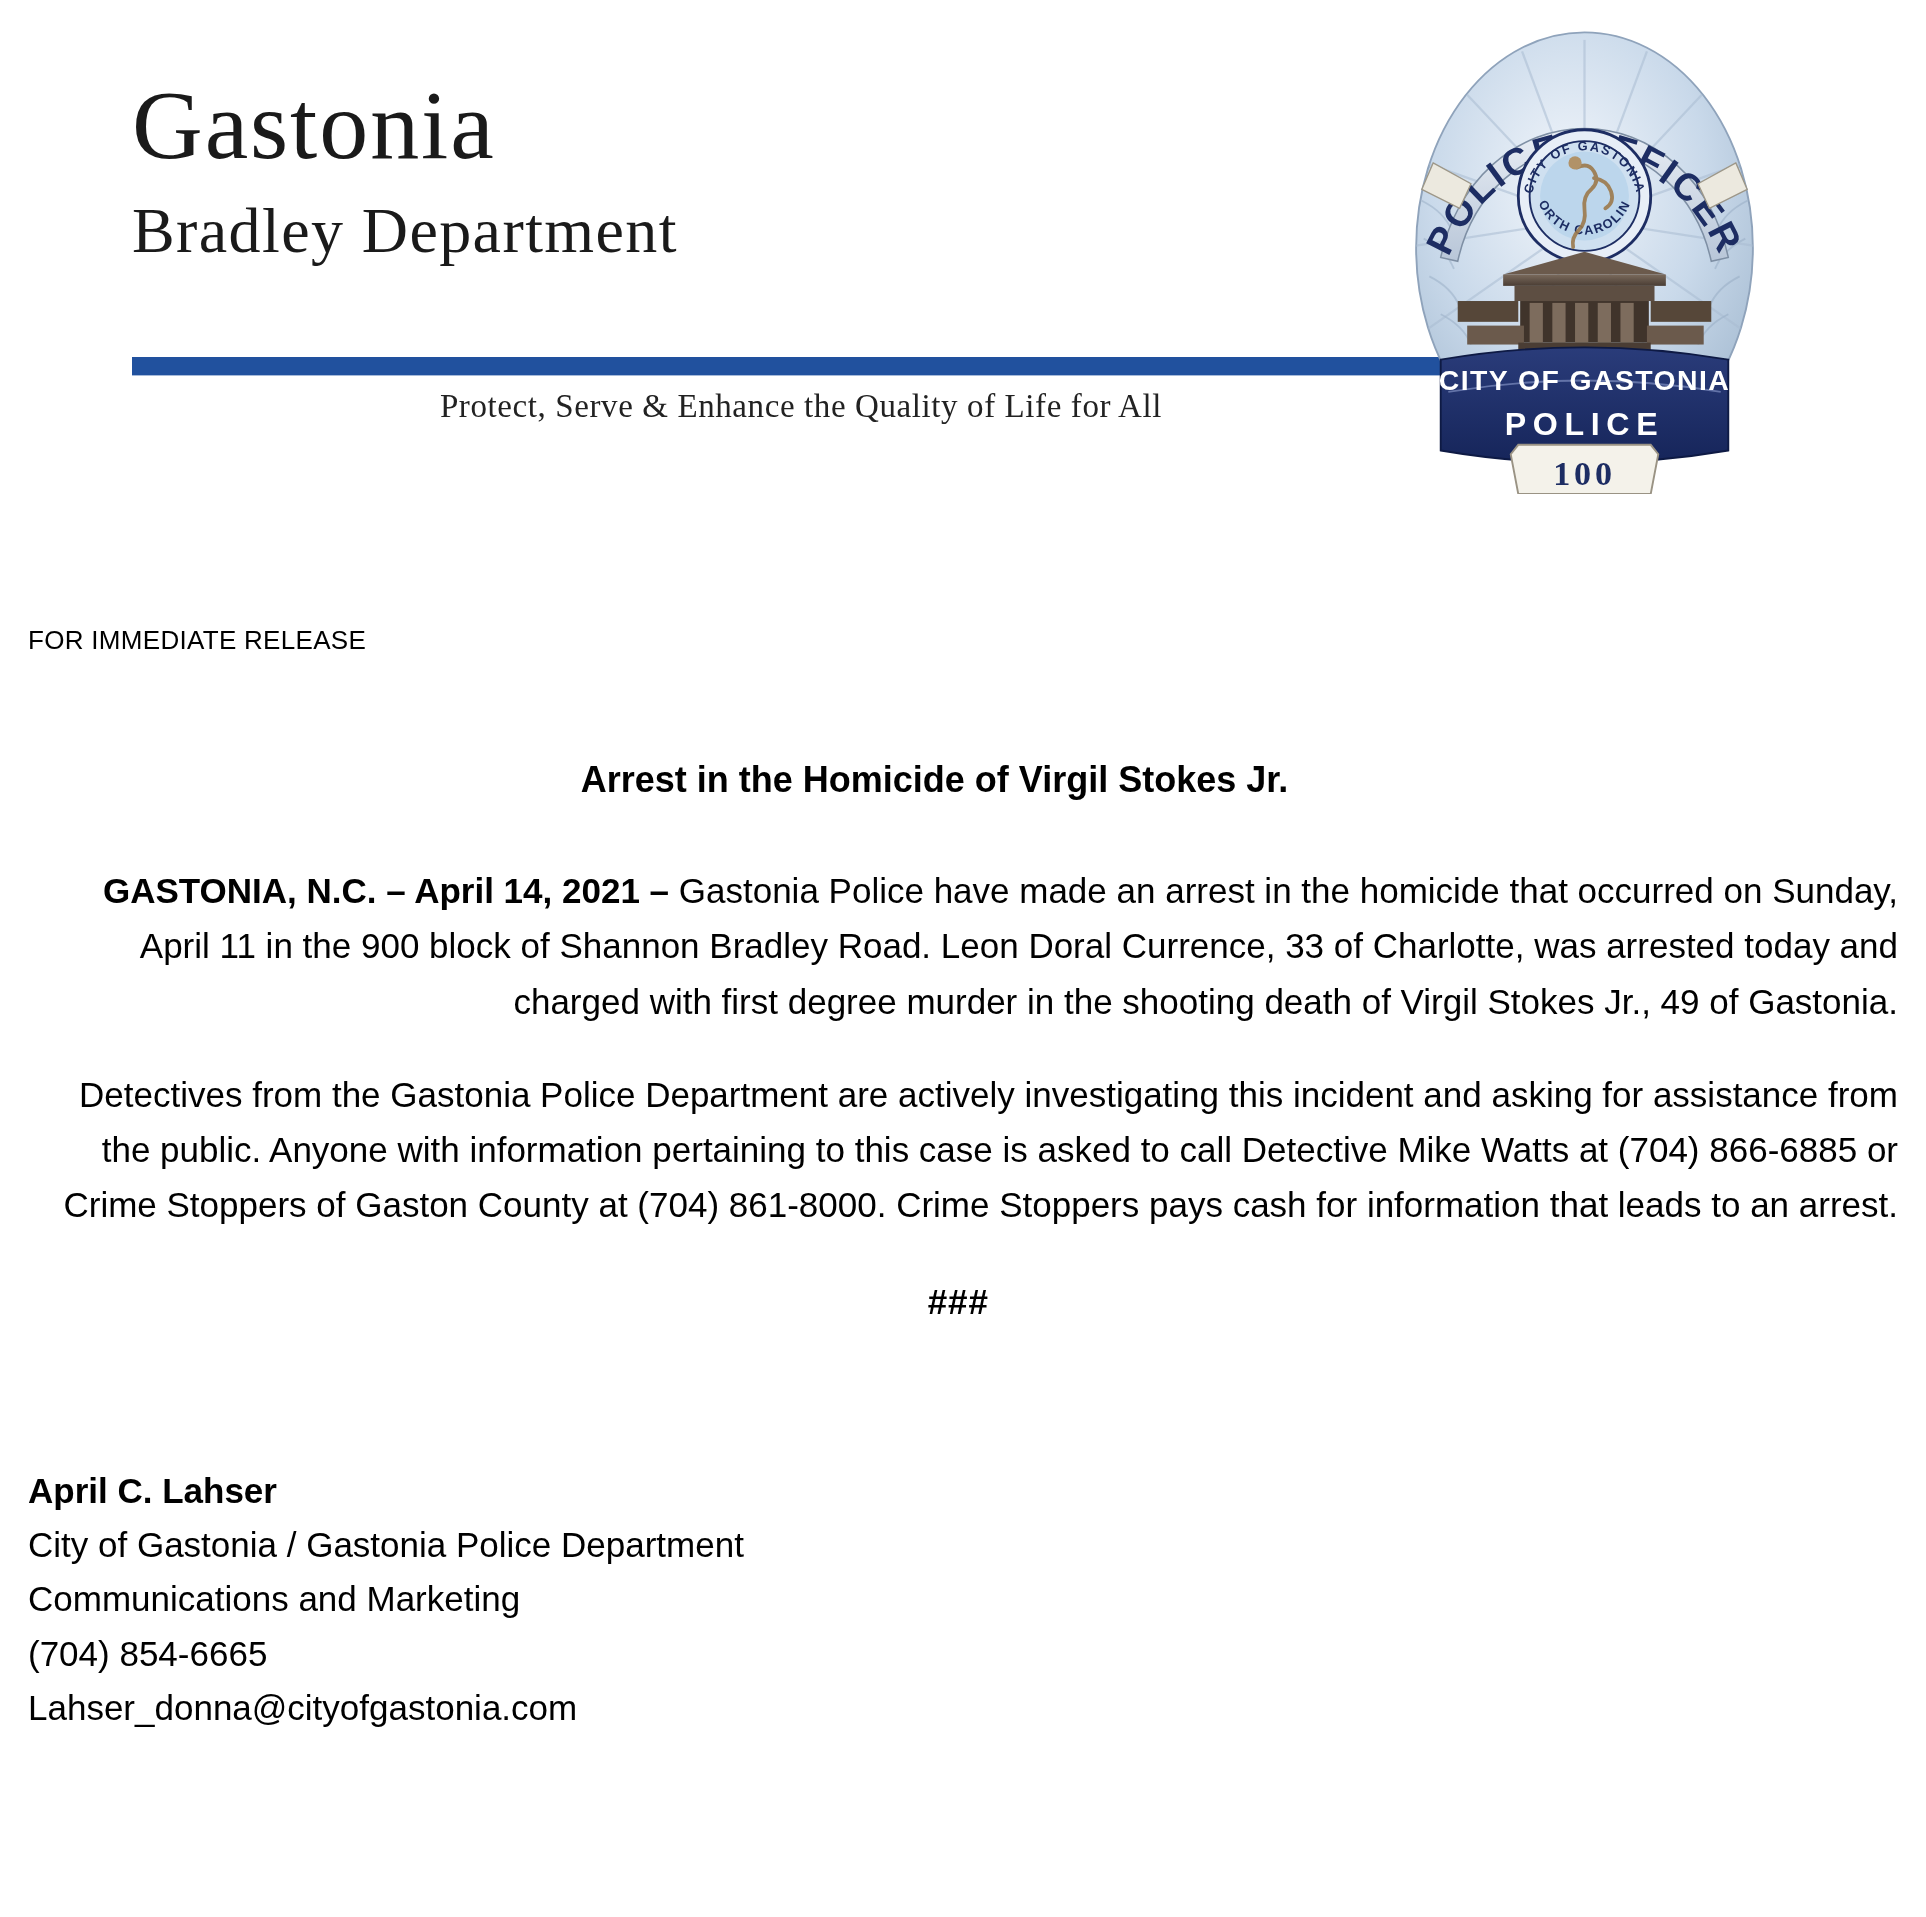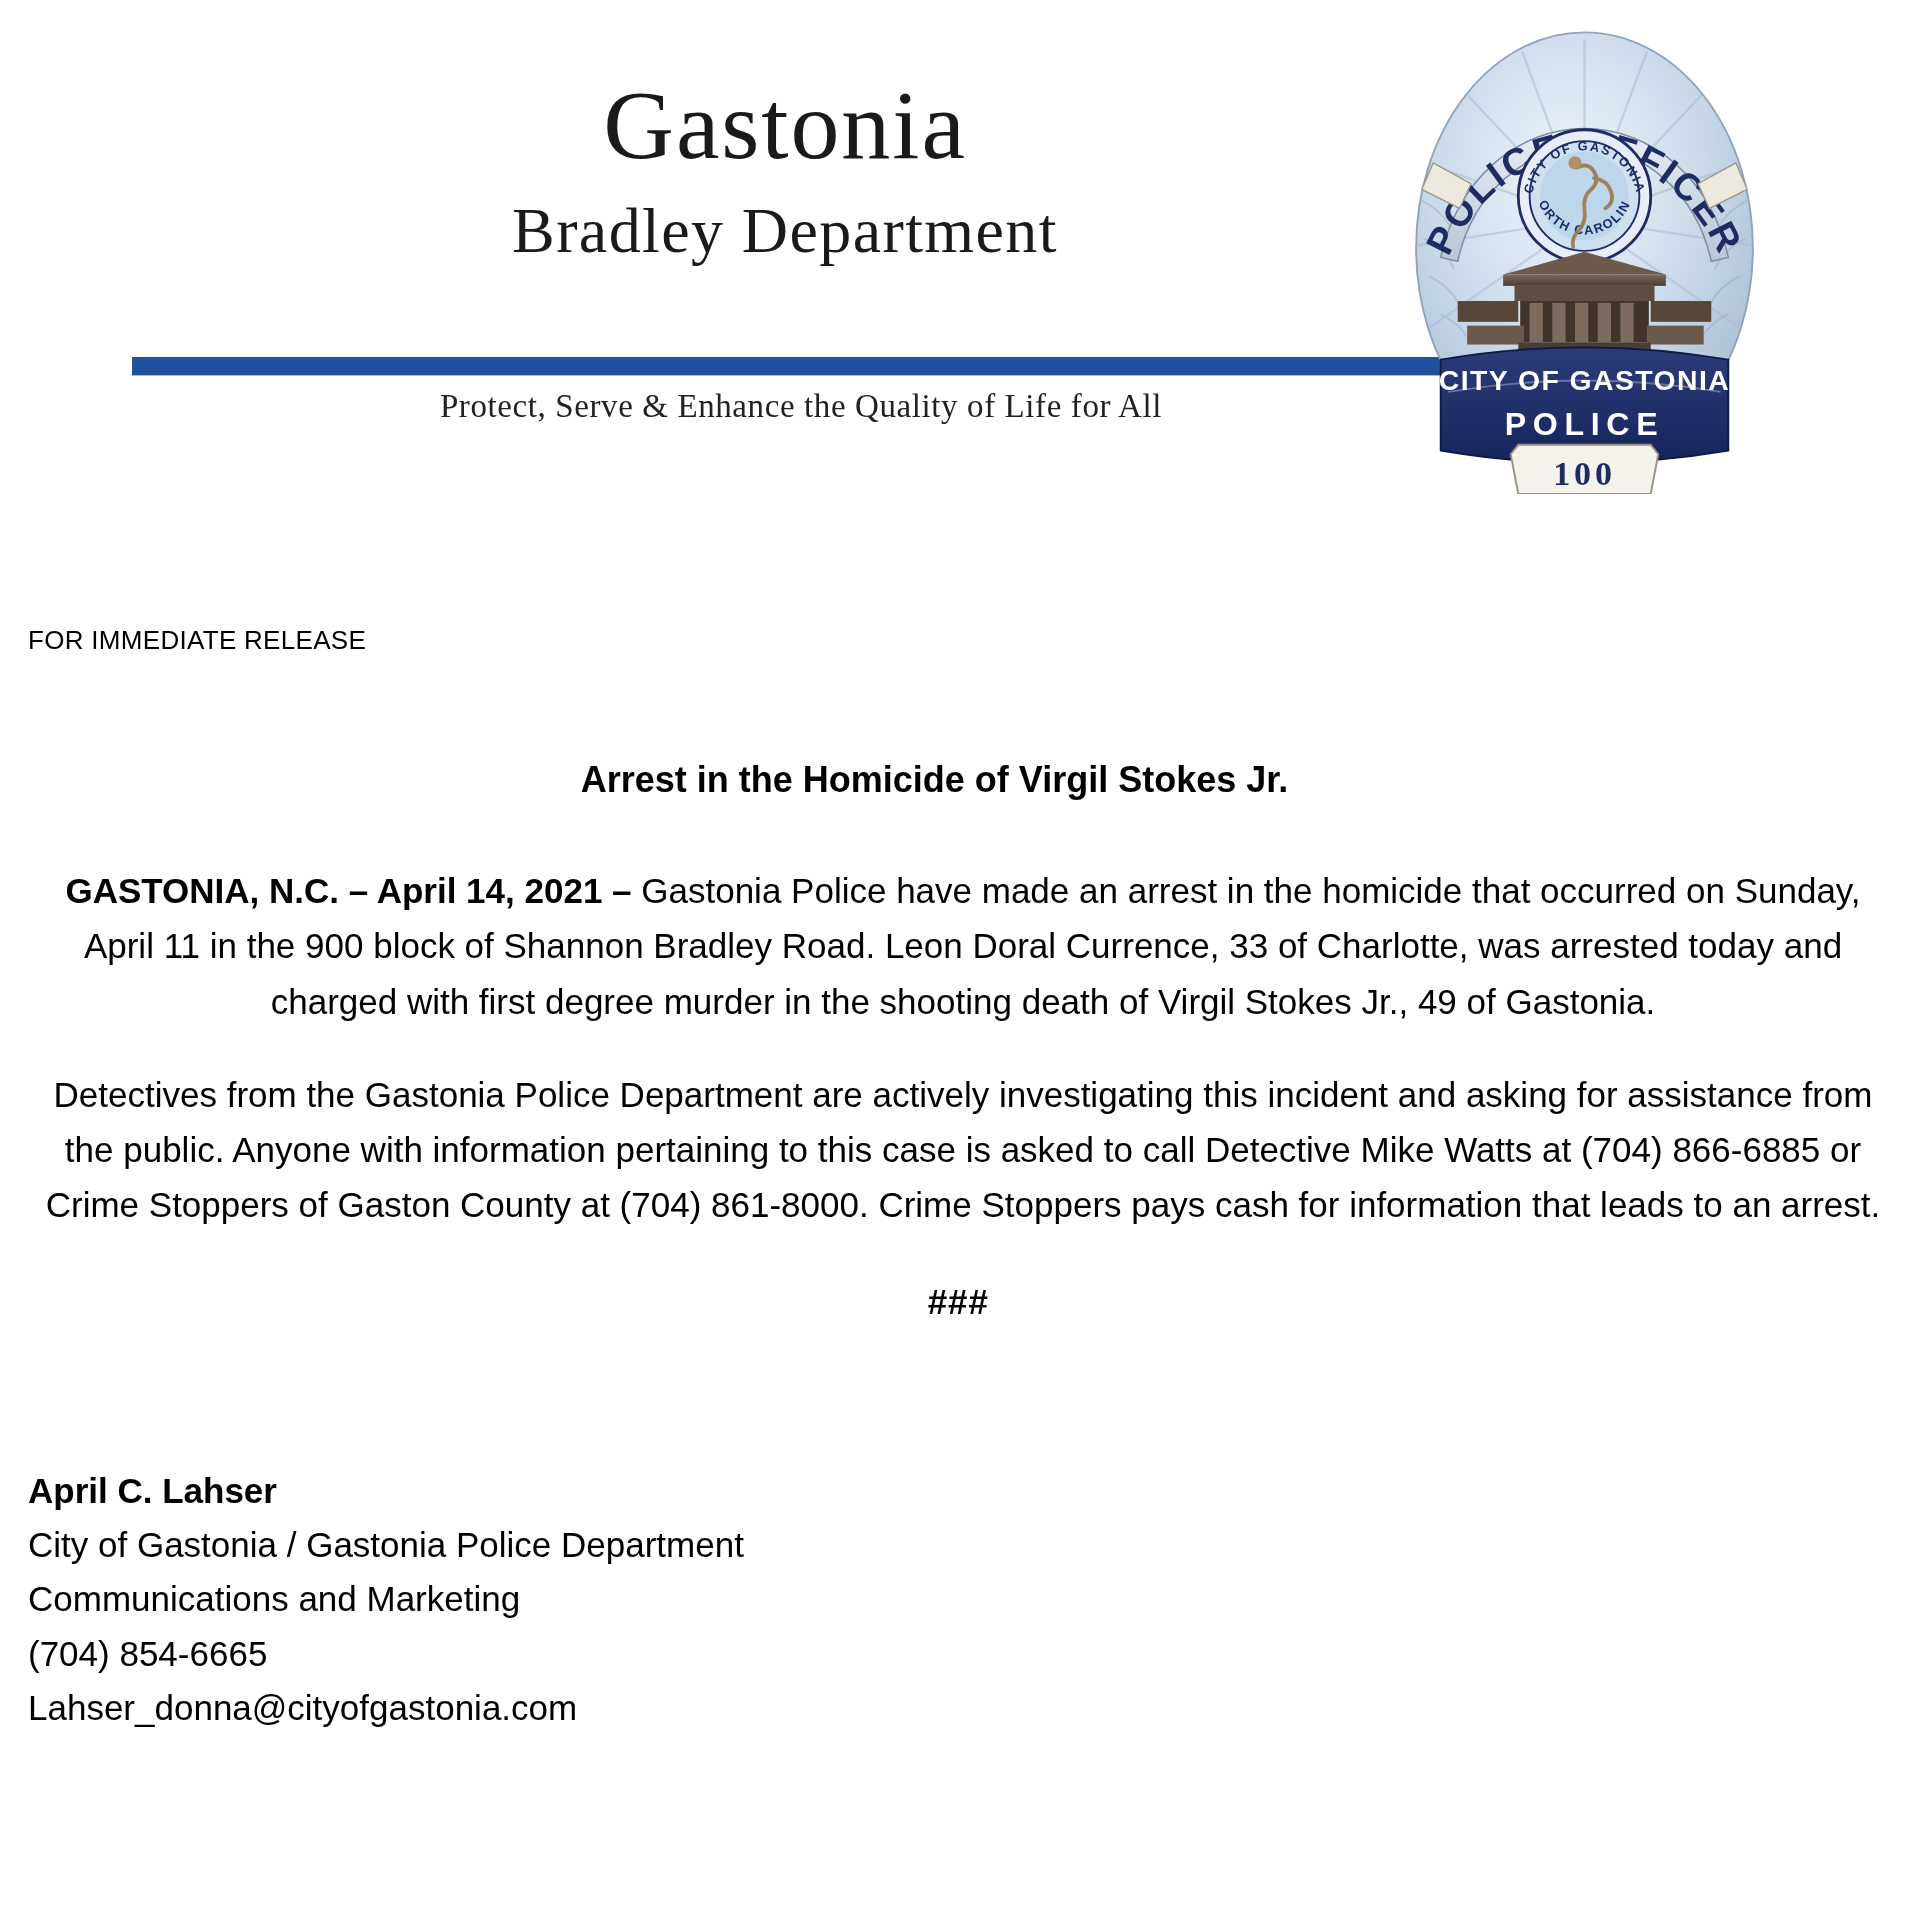--- a/index.html
+++ b/index.html
@@ -21,21 +21,21 @@
     position: relative;
     width: 1927px;
     height: 568px;
   }
 
   .wordmark {
     position: absolute;
     left: 132px;
     top: 76px;
     width: 1306px;
-    text-align: center;
+    text-align: left;
   }
   .wordmark-line1 {
     font-family: "Liberation Serif", "DejaVu Serif", serif;
     font-size: 98px;
     line-height: 1.0;
     letter-spacing: 1.9px;
     color: #1a1a1a;
     font-weight: 400;
   }
   .wordmark-line2 {
@@ -102,21 +102,21 @@
     margin: 16px;
     padding-top: 93px;
     padding-right: 57px;
     line-height: 1.0;
   }
   p.body-par {
     font-size: 35px;
     line-height: 1.58;
     margin: 0;
     padding-top: 49px;
-    text-align: center;
+    text-align: right;
     color: #000;
   }
   p.body-par.second { padding-top: 38px; }
   .lead { font-weight: bold; }
 
   .endmark {
     text-align: center;
     font-size: 35px;
     font-weight: bold;
     letter-spacing: 0.9px;

